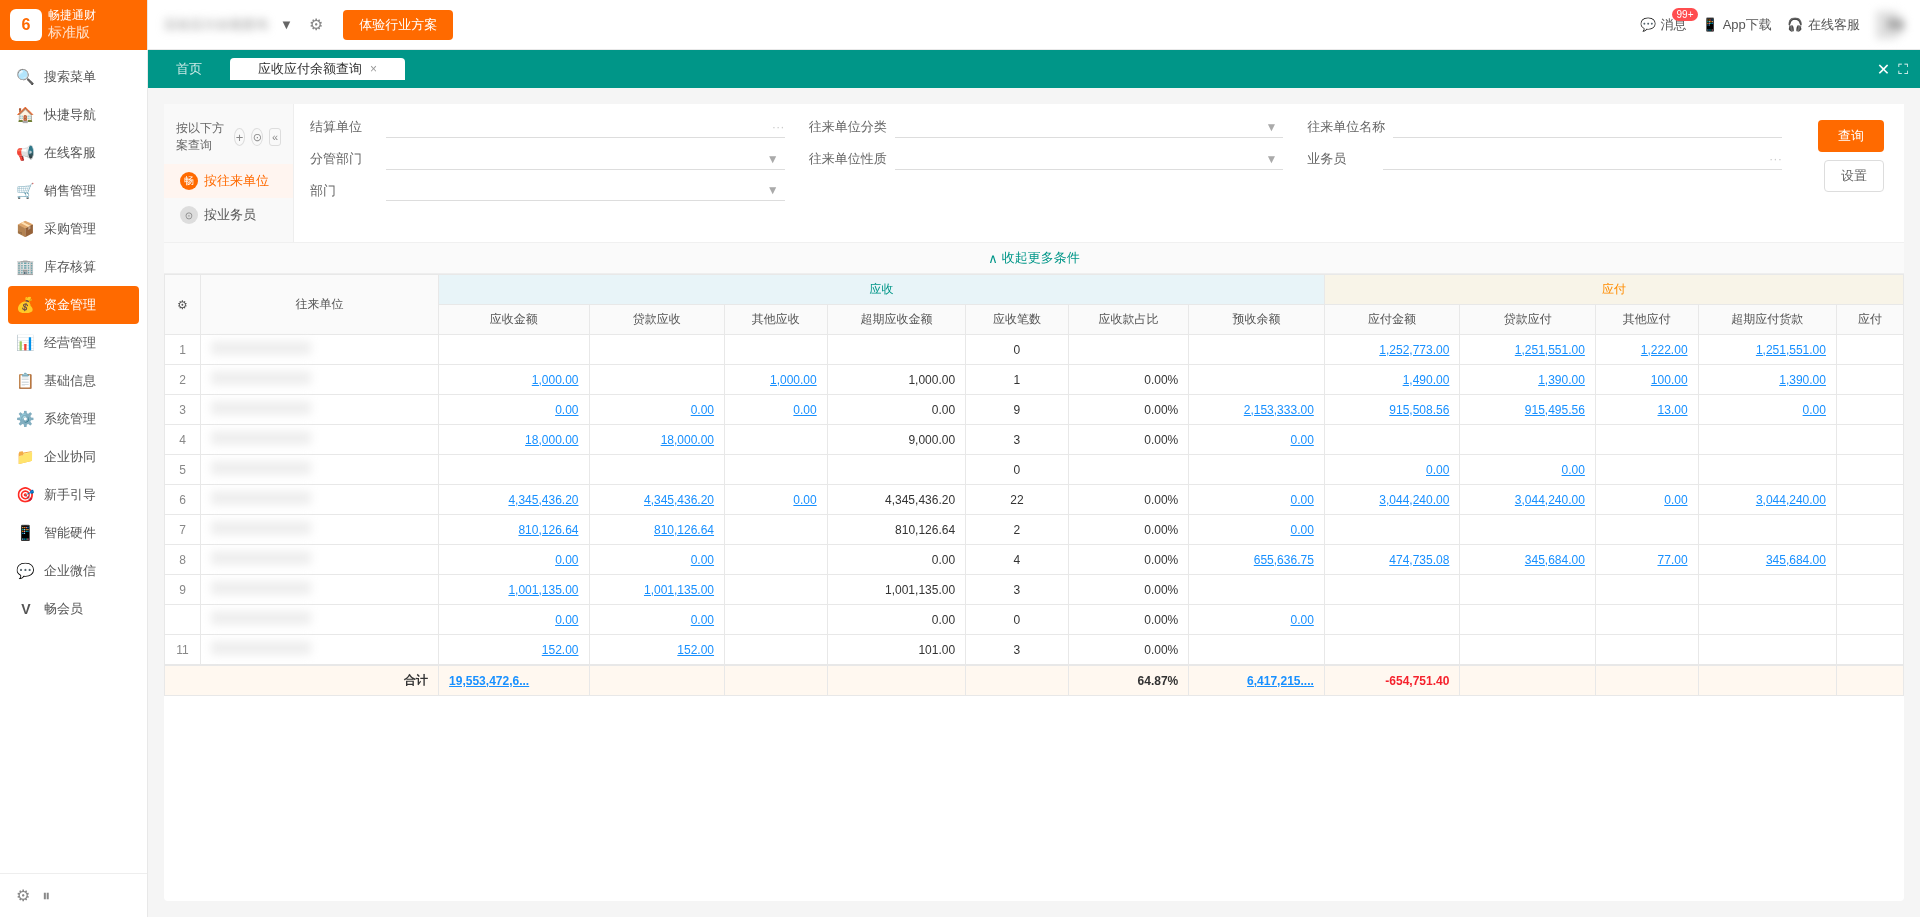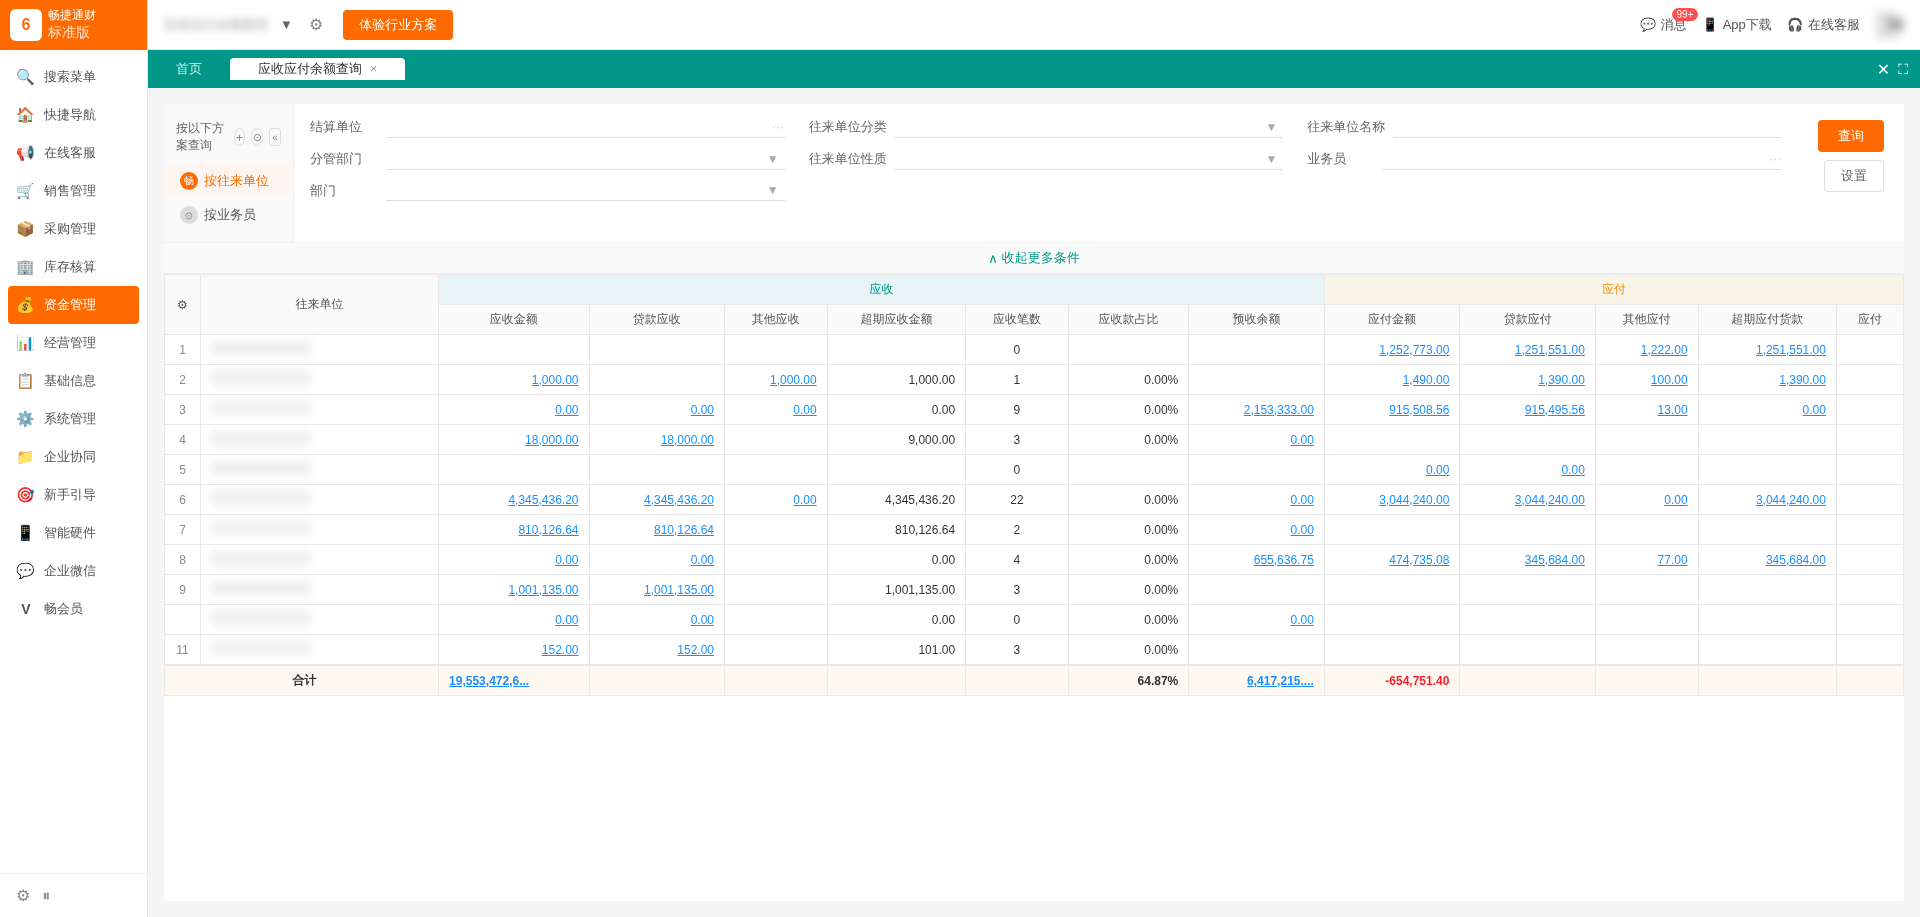--- a/index.html
+++ b/index.html
@@ -537,21 +537,21 @@
     <td></td>
     <td></td>
     <td></td>
     <td></td>
     <td></td>
     <td></td>
   </tr>
           </tbody>
         <tfoot>
           <tr class="table-footer">
-            <td colspan="2" style="text-align:center;padding-left:16px;font-family:Liberation Serif, serif;">合计</td>
+            <td colspan="2" style="text-align:right;padding-left:16px;font-family:Liberation Serif, serif;">合计</td>
             <td><span class="table-link">19,553,472,6...</span></td>
             <td></td>
             <td></td>
             <td></td>
             <td></td>
             <td>64.87%</td>
             <td><span class="table-link">6,417,215....</span></td>
             <td style="color:#f5222d;">-654,751.40</td>
             <td></td>
             <td></td>

